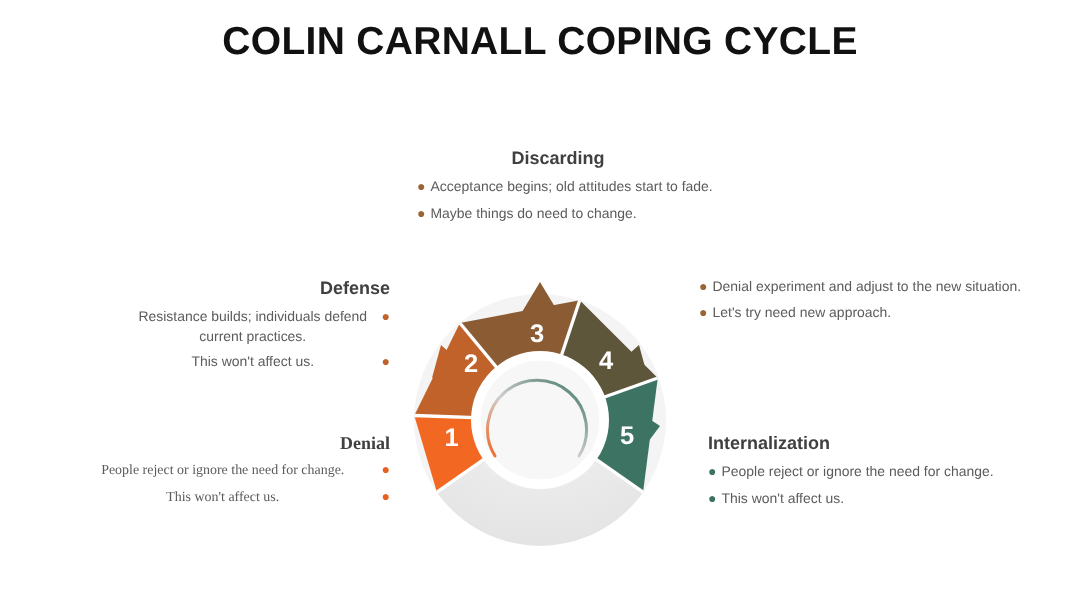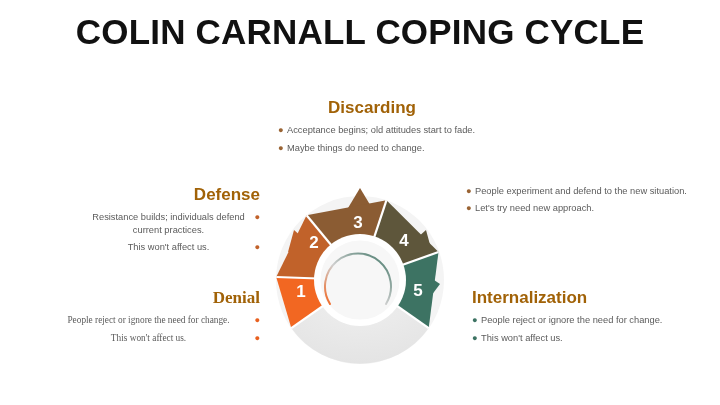--- a/index.html
+++ b/index.html
@@ -22,21 +22,21 @@
     background: #ffffff;
   }
 
   
   #page-title {
     position: absolute;
     top: 12px;
     left: 0;
     width: 720px;
     text-align: center;
-    font-size: 35px;
+    font-size: 26px;
     font-weight: bold;
     letter-spacing: 0.2px;
     color: #111111;
     font-family: "Liberation Sans", sans-serif;
   }
 
   
   #wheel {
     position: absolute;
     left: 258px;
@@ -51,23 +51,23 @@
     font-size: 17px;
     font-weight: bold;
     fill: #ffffff;
   }
 
   
   .block {
     position: absolute;
   }
   .block .heading {
-    font-size: 17px;
+    font-size: 12px;
     font-weight: bold;
-    color: #a16207;
+    color: #404040;
     margin-bottom: 6px;
     line-height: 1.2;
   }
   .block .item {
     display: flex;
     font-size: 9.3px;
     line-height: 1.32;
     color: #5b5b5b;
     margin-bottom: 5px;
   }
@@ -210,21 +210,21 @@
     </div>
     <div class="item">
       <span class="bullet bl-orange">●</span>
       <span class="txt">This won't affect us.</span>
     </div>
   </div>
 
   <div class="block left-align" id="block-adaptation">
     <div class="item">
       <span class="bullet bl-brown">●</span>
-      <span class="txt">People experiment and defend to the new situation.</span>
+      <span class="txt">Denial experiment and adjust to the new situation.</span>
     </div>
     <div class="item">
       <span class="bullet bl-brown">●</span>
       <span class="txt">Let's try need new approach.</span>
     </div>
   </div>
 
   <div class="block left-align" id="block-internalization">
     <div class="heading">Internalization</div>
     <div class="item">

